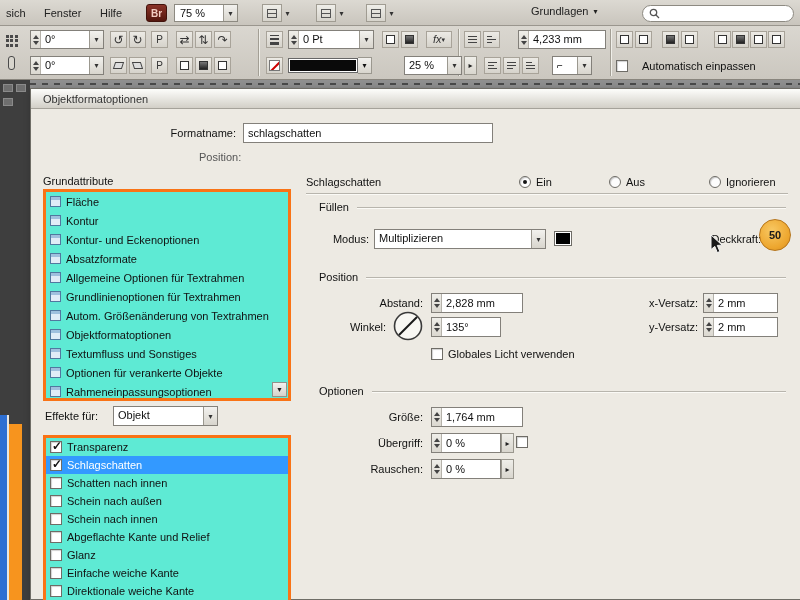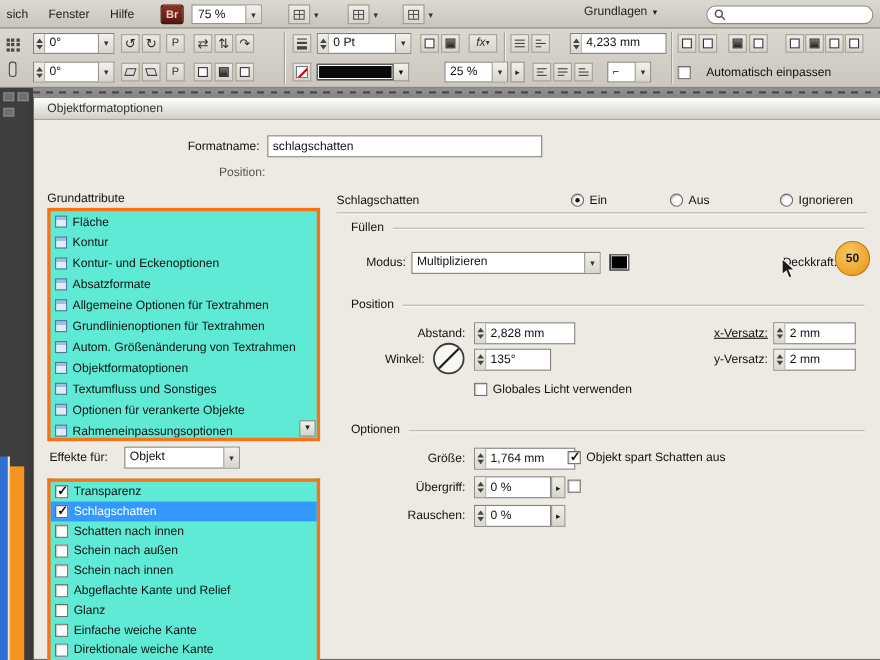--- a/index.html
+++ b/index.html
@@ -490,21 +490,21 @@
       <span class="line"></span>
     </div>
     <div class="dlabel r-align" style="left:297px;top:204px;width:95px;">Abstand:</div>
     <div class="spinfield" style="left:400px;top:204px;width:92px;">
       <span class="spin">
           <i class="tri-up"></i>
           <i class="tri-dn"></i>
         </span>
       <span class="fval">2,828 mm</span>
     </div>
-    <div class="dlabel r-align" style="left:585px;top:204px;width:82px;text-decoration:underline;">x-Versatz:</div>
+    <div class="dlabel r-align" style="left:585px;top:204px;width:82px;">x-Versatz:</div>
     <div class="spinfield" style="left:672px;top:204px;width:75px;">
       <span class="spin">
           <i class="tri-up"></i>
           <i class="tri-dn"></i>
         </span>
       <span class="fval">2 mm</span>
     </div>
     <div class="dlabel r-align" style="left:273px;top:228px;width:82px;">Winkel:</div>
     <svg class="dial" style="left:360px;top:220px;" width="34" height="34" viewBox="0 0 34 34">
       <circle cx="17" cy="17" r="13.5" fill="#f8f7f3" stroke="#3a3a3a" stroke-width="1.6"></circle>
@@ -535,24 +535,20 @@
       <span class="line"></span>
     </div>
     <div class="dlabel r-align" style="left:297px;top:318px;width:95px;">Größe:</div>
     <div class="spinfield" style="left:400px;top:318px;width:92px;">
       <span class="spin">
           <i class="tri-up"></i>
           <i class="tri-dn"></i>
         </span>
       <span class="fval">1,764 mm</span>
     </div>
-    <div class="check-row" style="left:485px;top:320px;">
-      <span class="cb checked"></span>
-      <span>Objekt spart Schatten aus</span>
-    </div>
     <div class="dlabel r-align" style="left:297px;top:344px;width:95px;">Übergriff:</div>
     <div class="spinfield" style="left:400px;top:344px;width:70px;">
       <span class="spin">
           <i class="tri-up"></i>
           <i class="tri-dn"></i>
         </span>
       <span class="fval">0 %</span>
     </div>
     <span class="flybtn" style="left:470px;top:344px;height:20px;">▸</span>
     <div class="check-row" style="left:485px;top:346px;">

